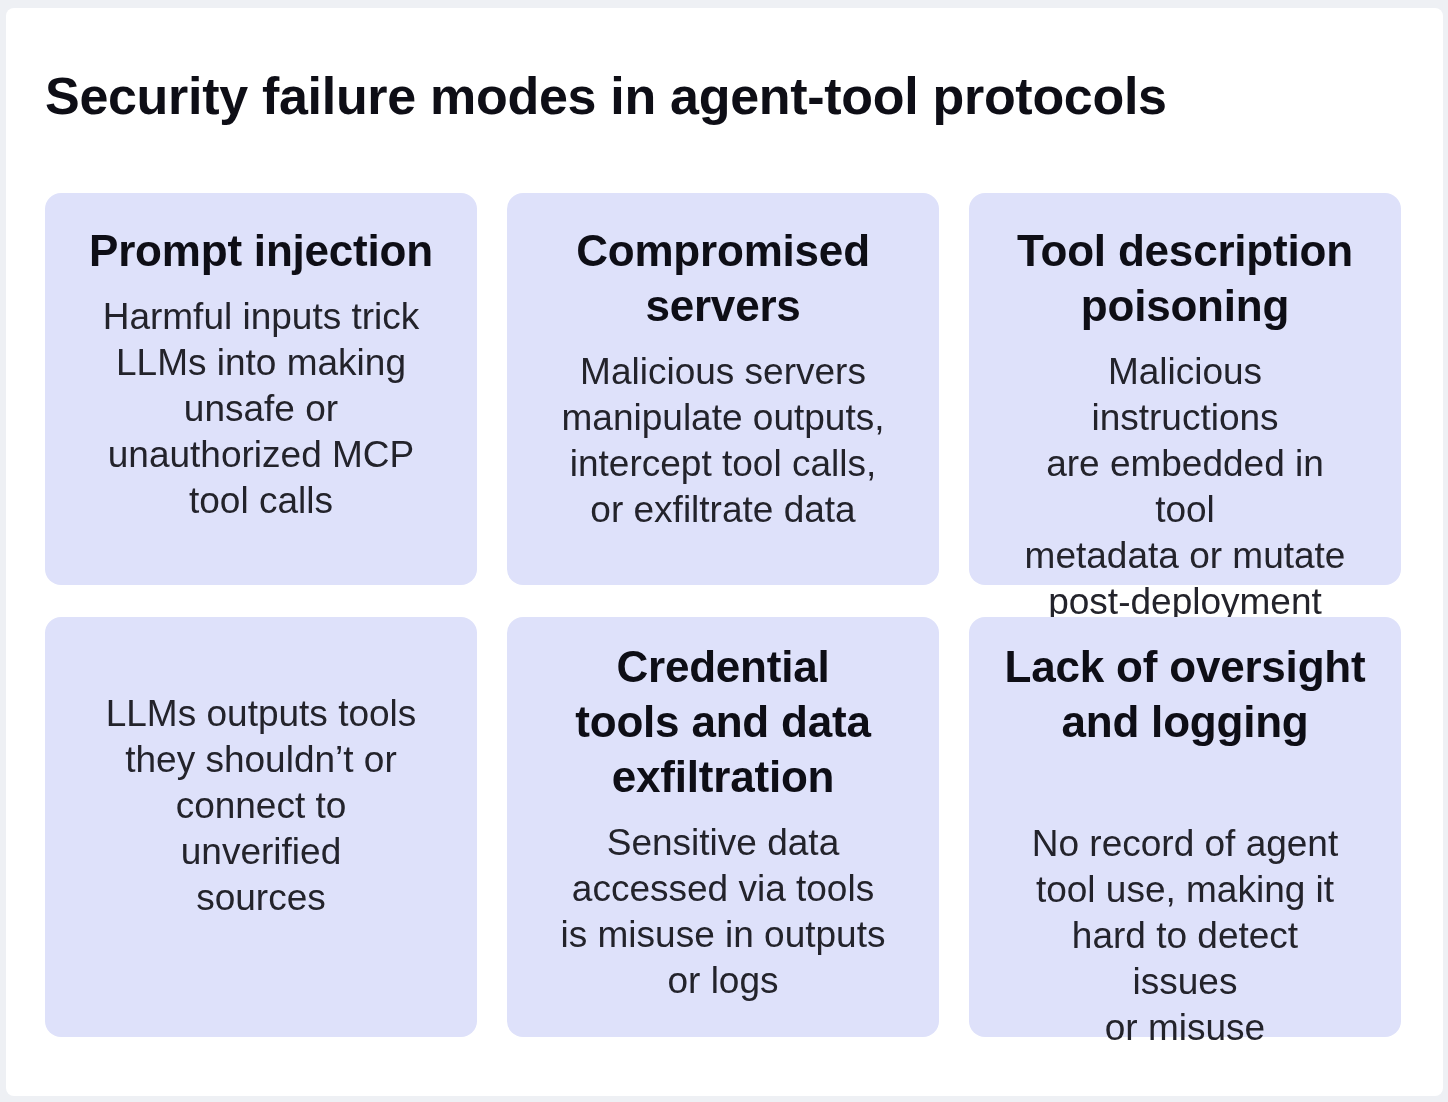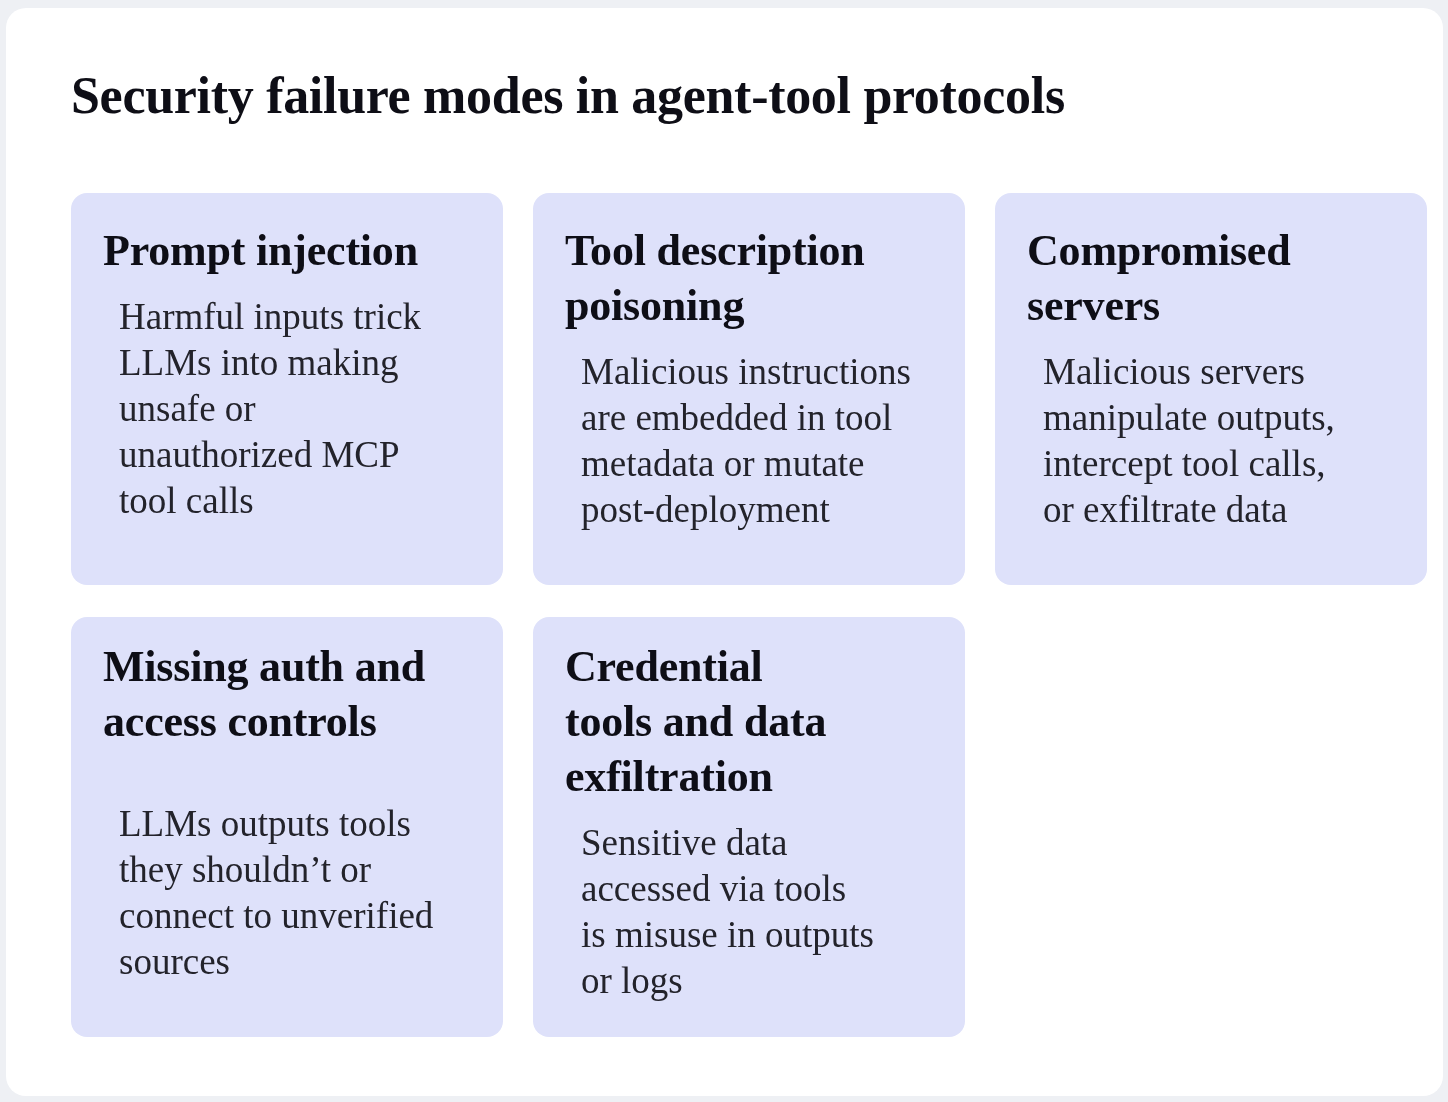--- a/index.html
+++ b/index.html
@@ -14,42 +14,42 @@
     overflow: hidden;
     position: relative;
   }
   .panel {
     position: absolute;
     left: 6px;
     top: 8px;
     right: 5px;
     bottom: 6px;
     background: var(--panel-bg, #ffffff);
-    border-radius: 20px;
+    border-radius: 8px;
     box-sizing: border-box;
-    padding: 58px 40px 0 65px;
-    font-family: Liberation Serif, serif;
+    padding: 58px 40px 0 39px;
   }
   .page-title {
     margin: 0;
     font-size: 52px;
     line-height: 60px;
     font-weight: 600;
     letter-spacing: -0.3px;
     color: var(--heading-text, #0e0e16);
     white-space: nowrap;
   }
   .grid {
     margin-top: 67px;
     width: 1356px;
     display: grid;
     grid-template-columns: repeat(3, 1fr);
     grid-template-rows: 392px 420px;
     column-gap: 30px;
     row-gap: 32px;
+    text-align: center;
   }
   .card {
     background: var(--card-bg, #dee1fa);
     border-radius: 16px;
     box-sizing: border-box;
     padding: 30px 32px 26px 32px;
   }
   .card.row2 {
     padding-top: 22px;
   }
@@ -84,51 +84,57 @@
     <div class="card">
       <h2 class="card-heading">Prompt injection</h2>
       <p class="card-body">Harmful inputs trick
 LLMs into making
 unsafe or
 unauthorized MCP
 tool calls</p>
     </div>
 
     <div class="card">
+      <h2 class="card-heading">Compromised
+servers</h2>
+      <p class="card-body">Malicious servers
+manipulate outputs,
+intercept tool calls,
+or exfiltrate data</p>
+    </div>
+
+    <div class="card">
       <h2 class="card-heading">Tool description
 poisoning</h2>
       <p class="card-body">Malicious instructions
 are embedded in tool
 metadata or mutate
 post-deployment</p>
     </div>
 
-    <div class="card">
-      <h2 class="card-heading">Compromised
-servers</h2>
-      <p class="card-body">Malicious servers
-manipulate outputs,
-intercept tool calls,
-or exfiltrate data</p>
-    </div>
-
     <div class="card row2">
-      <h2 class="card-heading">Missing auth and
-access controls</h2>
       <p class="card-body body-offset-52">LLMs outputs tools
 they shouldn’t or
 connect to unverified
 sources</p>
     </div>
 
     <div class="card row2">
       <h2 class="card-heading">Credential
 tools and data
 exfiltration</h2>
       <p class="card-body">Sensitive data
 accessed via tools
 is misuse in outputs
 or logs</p>
     </div>
 
+    <div class="card row2">
+      <h2 class="card-heading">Lack of oversight
+and logging</h2>
+      <p class="card-body body-offset-72">No record of agent
+tool use, making it
+hard to detect issues
+or misuse</p>
+    </div>
 
   </div>
 </div>
 
 </body></html>

